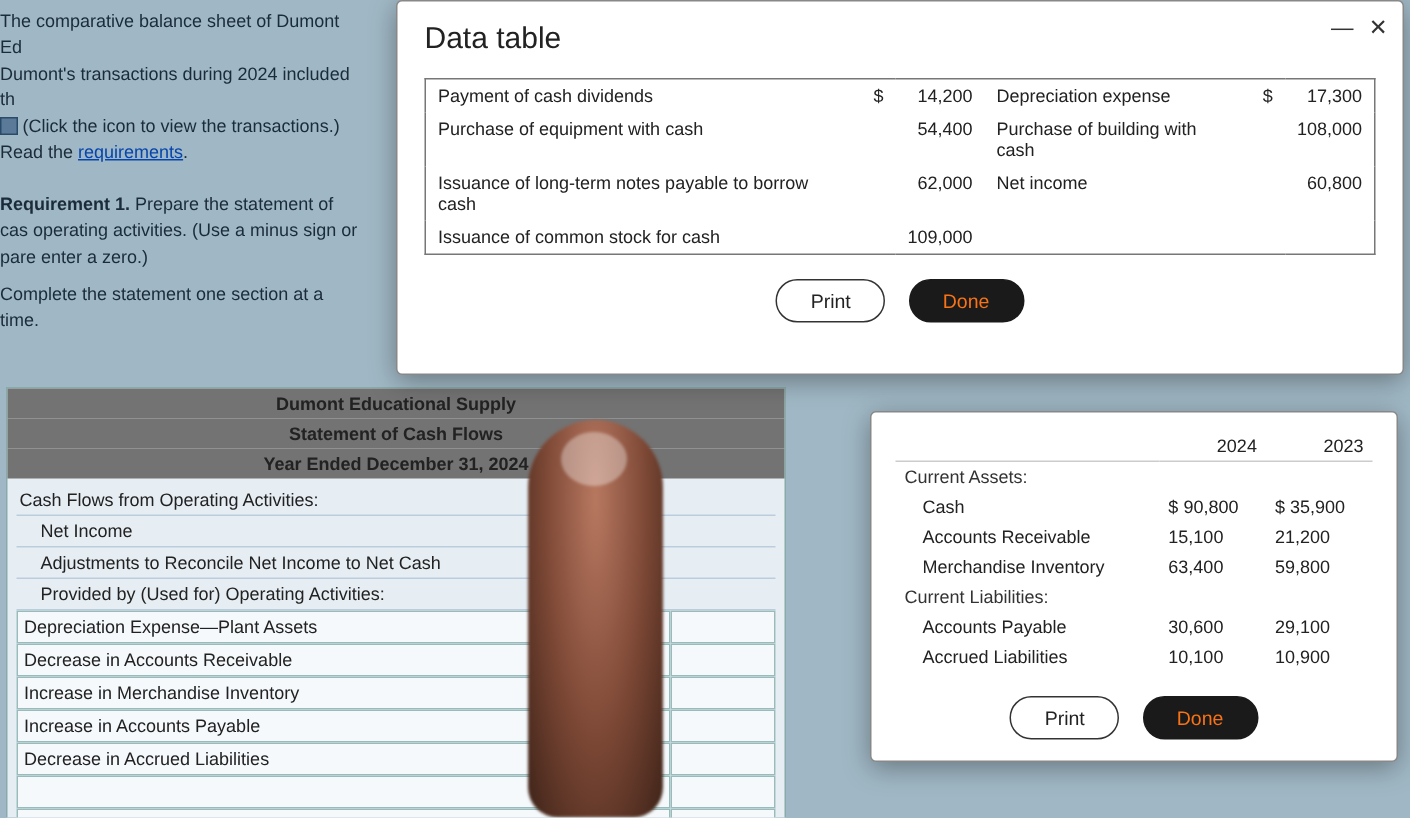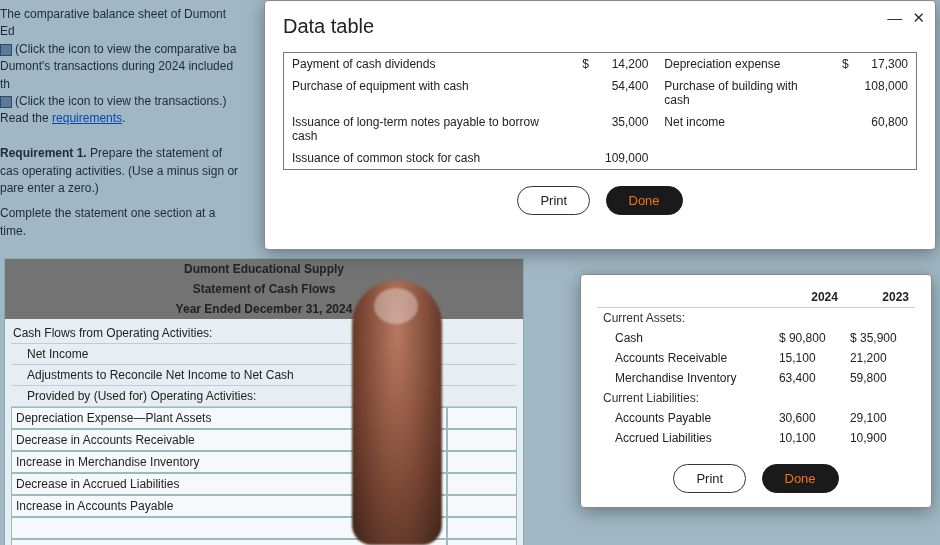--- a/index.html
+++ b/index.html
@@ -23,34 +23,33 @@
 .dt{border:1px solid #777;width:100%;border-collapse:collapse}
 .dt td{padding:4px 8px;font-size:12px;vertical-align:top}
 .dt .num{text-align:right;white-space:nowrap}
 .close-row{position:absolute;top:8px;right:10px;font-size:15px;color:#333}
 .close-row span{margin-left:6px;cursor:default}
 .btnrow{text-align:center;margin-top:16px}
 .btn{display:inline-block;padding:6px 22px;border-radius:18px;font-size:13px;margin:0 6px;border:1px solid #333;background:#fff}
 .btn-dark{background:#1a1a1a;color:#f97316;border-color:#1a1a1a}
 .modal-right{left:580px;top:274px;width:352px;padding:12px 16px 14px}
 .bs{width:100%;border-collapse:collapse;font-size:12px}
-.bs th{font-weight:bold;text-align:right;padding:3px 6px;border-bottom:1px solid #ccc}
+.bs th{font-weight:normal;text-align:right;padding:3px 6px;border-bottom:1px solid #ccc}
 .bs th:first-child{text-align:left}
 .bs td{padding:3px 6px;text-align:left}
 .bs td:first-child{text-align:left}
 .bs .sec{font-weight:normal;color:#333}
 .finger{position:absolute;left:352px;top:280px;width:90px;height:265px;background:radial-gradient(ellipse at 50% 20%, #b87860 0%, #7a4634 55%, #3d2318 100%);border-radius:45px 45px 20px 20px;pointer-events:none;filter:blur(1px)}
 .finger::before{content:"";position:absolute;top:8px;left:22px;width:44px;height:36px;background:rgba(255,255,255,.35);border-radius:50%}
 </style>
 </head>
 <body>
 
 <div class="instructions">
   <div>The comparative balance sheet of Dumont Ed</div>
-  <div><span class="icon-grid"></span><span>(Click the icon to view the comparative ba</span></div>
   <div>Dumont's transactions during 2024 included th</div>
   <div><span class="icon-grid"></span><span>(Click the icon to view the transactions.)</span></div>
   <div><span>Read the </span><a href="#">requirements</a>.</div>
   <br>
   <div>
     <b>Requirement 1.</b><span> Prepare the statement of cas operating activities. (Use a minus sign or pare enter a zero.)</span>
   </div>
   <div style="margin-top:8px">Complete the statement one section at a time.</div>
 </div>
 
@@ -69,25 +68,25 @@
       </div>
     <div class="ws-grid">
         <div class="c1 ws-sub2">Decrease in Accounts Receivable</div>
         <div class="c2"></div>
       </div>
     <div class="ws-grid">
         <div class="c1 ws-sub2">Increase in Merchandise Inventory</div>
         <div class="c2"></div>
       </div>
     <div class="ws-grid">
-        <div class="c1 ws-sub2">Decrease in Accrued Liabilities</div>
+        <div class="c1 ws-sub2">Increase in Accounts Payable</div>
         <div class="c2"></div>
       </div>
     <div class="ws-grid">
-        <div class="c1 ws-sub2">Increase in Accounts Payable</div>
+        <div class="c1 ws-sub2">Decrease in Accrued Liabilities</div>
         <div class="c2"></div>
       </div>
     <div class="ws-grid">
         <div class="c1">&nbsp;</div>
         <div class="c2"></div>
       </div>
     <div class="ws-grid">
         <div class="c1">&nbsp;</div>
         <div class="c2"></div>
       </div>
@@ -114,21 +113,21 @@
       <td>Purchase of equipment with cash</td>
           <td class="num"></td>
           <td class="num">54,400</td>
       <td>Purchase of building with cash</td>
           <td class="num"></td>
           <td class="num">108,000</td>
     </tr>
     <tr>
       <td>Issuance of long-term notes payable to borrow cash</td>
           <td class="num"></td>
-          <td class="num">35,000</td>
+          <td class="num">62,000</td>
       <td>Net income</td>
           <td class="num"></td>
           <td class="num">60,800</td>
     </tr>
     <tr>
       <td>Issuance of common stock for cash</td>
           <td class="num"></td>
           <td class="num">109,000</td>
       <td></td>
           <td></td>

